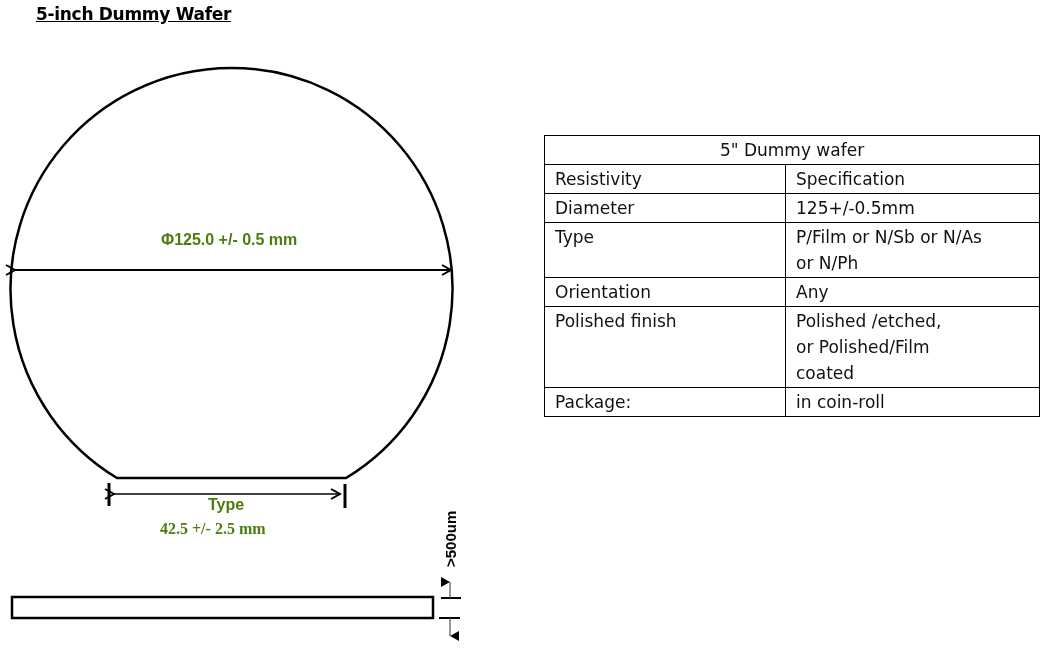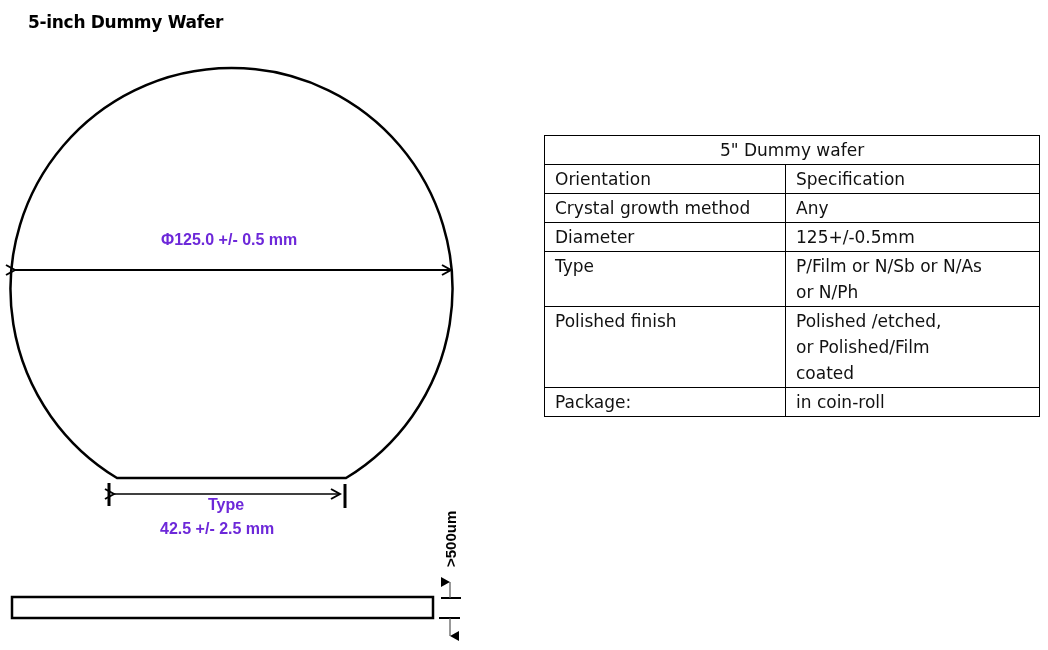--- a/index.html
+++ b/index.html
@@ -1,19 +1,19 @@
 <!DOCTYPE html>
 <html><head>
   <meta charset="utf-8">
   <style>
     html, body { margin:0; padding:0; background:#ffffff; }
     body { width:1048px; height:650px; position:relative; overflow:hidden; font-family:"Liberation Sans", sans-serif; color:#000; }
-    .title { position:absolute; left:28px; top:4px; font-family:"DejaVu Sans", sans-serif; font-weight:bold; font-size:17px; letter-spacing:-0.3px;margin-top:8px; }
+    .title { position:absolute; left:36px; top:4px; font-family:"DejaVu Sans", sans-serif; font-weight:bold; font-size:17px; text-decoration:underline; letter-spacing:-0.3px; }
     svg.diagram { position:absolute; left:0; top:0; }
-    .lbl { position:absolute; font-family:"Liberation Sans", sans-serif; font-weight:bold; font-size:16px; color:#6d28d9; white-space:nowrap; }
+    .lbl { position:absolute; font-family:"Liberation Sans", sans-serif; font-weight:bold; font-size:16px; color:#4d7c0f; white-space:nowrap; }
     .vlbl { position:absolute; font-family:"Liberation Sans", sans-serif; font-weight:bold; font-size:15px; transform-origin:left top; transform:rotate(-90deg); white-space:nowrap; }
     table.spec { position:absolute; left:544px; top:135px; width:496px; border-collapse:collapse; font-family:"DejaVu Sans", sans-serif; font-size:17px; color:#111; }
     table.spec td { border:1px solid #000; padding:1px 10px 1px 10px; vertical-align:top; line-height:26px; }
     table.spec td.c1 { width:220px; }
     table.spec td.head { text-align:center; }
     .multiline { white-space:pre-line; }
   </style>
 </head>
 <body>
 
@@ -40,44 +40,44 @@
   <rect x="12" y="597" width="421" height="21" fill="none" stroke="#000" stroke-width="2.5"></rect>
 
   <line x1="441" y1="598" x2="461" y2="598" stroke="#000" stroke-width="2"></line>
   <line x1="439" y1="618" x2="460" y2="618" stroke="#000" stroke-width="2"></line>
   <line x1="450" y1="598" x2="450" y2="582" stroke="#555" stroke-width="1.2" marker-end="url(#solidArrow)"></line>
   <line x1="450" y1="618" x2="450" y2="636" stroke="#555" stroke-width="1.2" marker-end="url(#solidArrow)"></line>
 </svg>
 
 <div class="lbl" style="left:161px; top:231px;">Φ125.0 +/- 0.5 mm</div>
 <div class="lbl" style="left:208px; top:496px;">Type</div>
-<div class="lbl" style="left:160px; top:520px;">42.5 +/- 2.5 mm</div>
+<div class="lbl" style="left:160px; top:520px;font-family:Liberation Serif, serif;">42.5 +/- 2.5 mm</div>
 <div class="vlbl" style="left:442px; top:567px;">&gt;500um</div>
 
 <table class="spec">
   <tbody>
       <tr>
     <td class="head" colspan="2">5" Dummy wafer</td>
   </tr>
   <tr>
-    <td class="c1">Orientation</td>
+    <td class="c1">Resistivity</td>
     <td>Specification</td>
-  </tr>
-  <tr>
-    <td class="c1">Crystal growth method</td>
-    <td>Any</td>
   </tr>
   <tr>
     <td class="c1">Diameter</td>
     <td>125+/-0.5mm</td>
   </tr>
   <tr>
     <td class="c1">Type</td>
     <td class="multiline">P/Film or N/Sb or N/As
 or N/Ph</td>
+  </tr>
+  <tr>
+    <td class="c1">Orientation</td>
+    <td>Any</td>
   </tr>
   <tr>
     <td class="c1">Polished finish</td>
     <td class="multiline">Polished /etched,
 or Polished/Film
 coated</td>
   </tr>
   <tr>
     <td class="c1">Package:</td>
     <td>in coin-roll</td>

